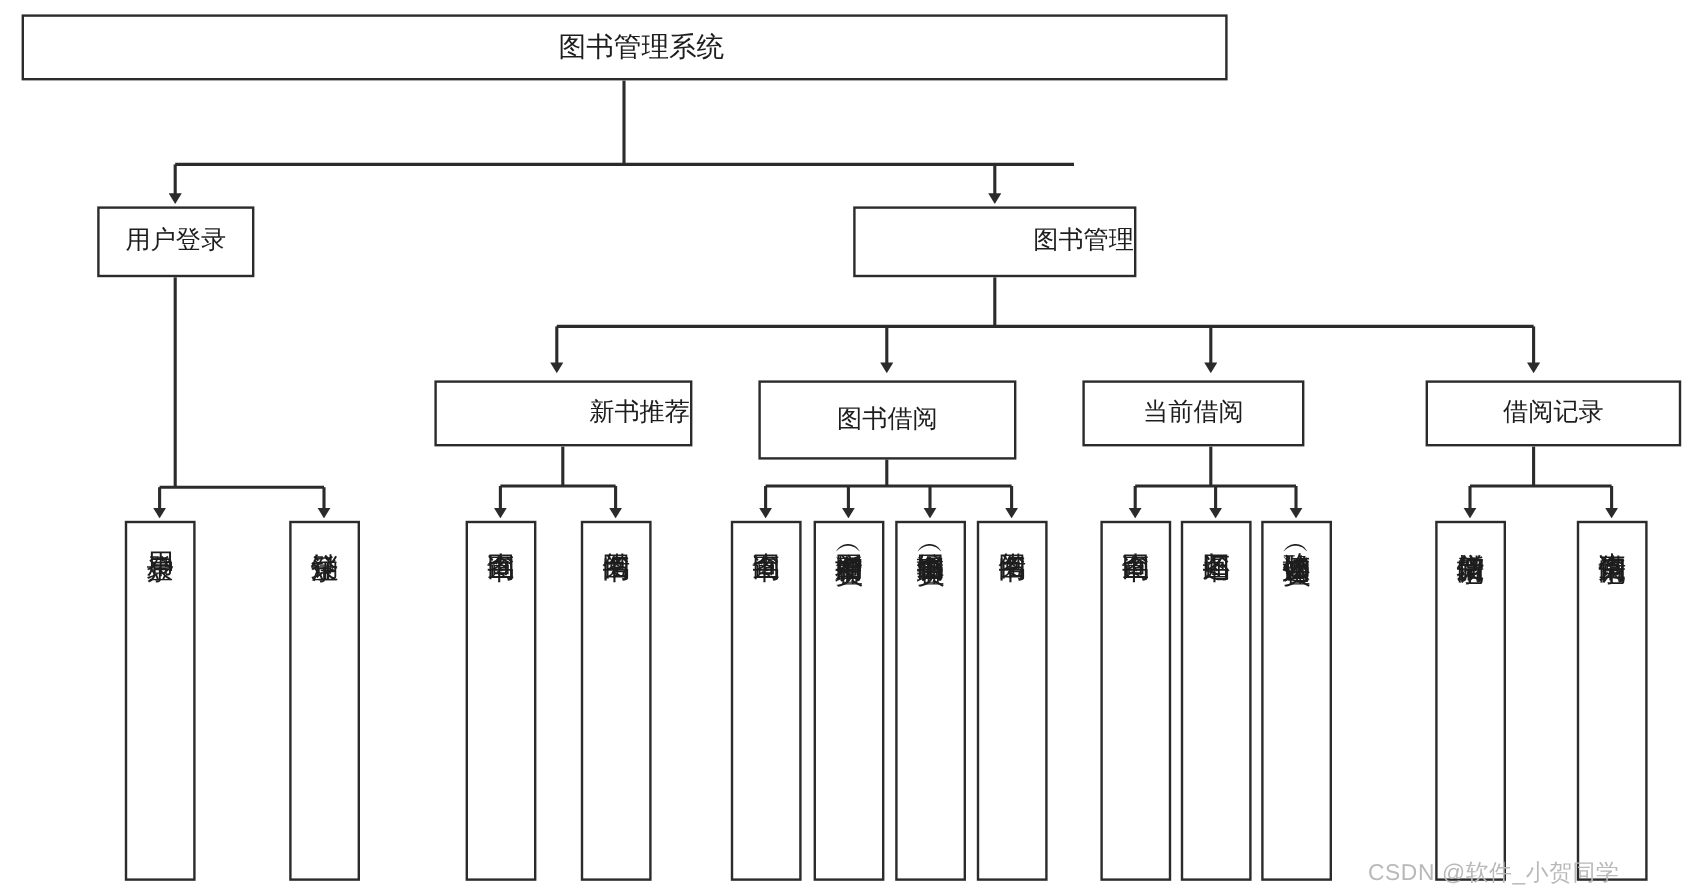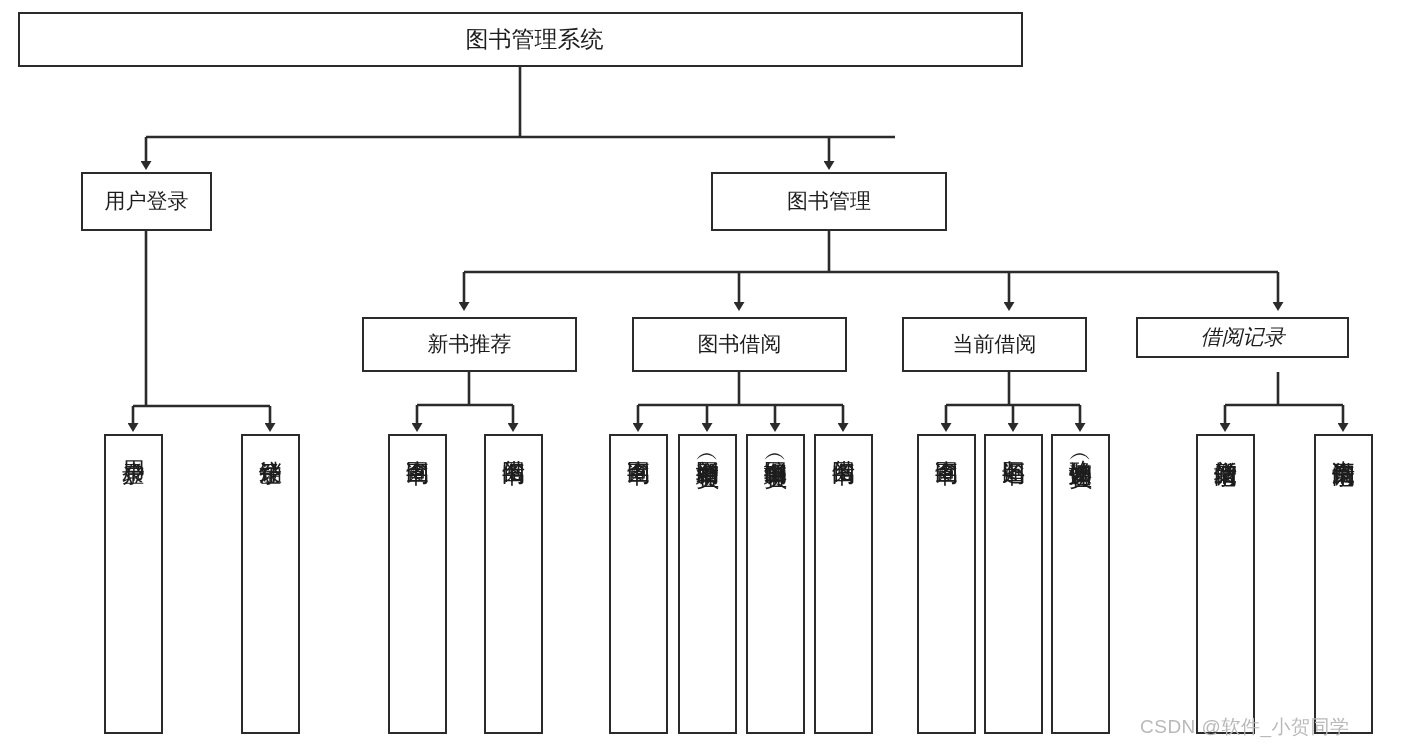--- a/index.html
+++ b/index.html
@@ -128,34 +128,34 @@
     </g>
   </svg>
 
   <div class="node level-0" style="left:18px; top:12px; width:1005px; height:55px;padding-left:28px;">
     <span class="node-label">图书管理系统</span>
   </div>
 
   <div class="node level-1" style="left:81px; top:172px; width:131px; height:59px;">
     <span class="node-label">用户登录</span>
   </div>
-  <div class="node level-1" style="left:711px; top:172px; width:236px; height:59px;">
+  <div class="node level-1" style="left:711px; top:172px; width:236px; height:59px;justify-content:flex-end;">
     <span class="node-label">图书管理</span>
   </div>
 
-  <div class="node level-2" style="left:362px; top:317px; width:215px; height:55px;">
+  <div class="node level-2" style="left:362px; top:317px; width:215px; height:55px;justify-content:flex-end;">
     <span class="node-label">新书推荐</span>
   </div>
-  <div class="node level-2" style="left:632px; top:317px; width:215px; height:55px;">
+  <div class="node level-2" style="left:632px; top:317px; width:215px; height:66px;">
     <span class="node-label">图书借阅</span>
   </div>
   <div class="node level-2" style="left:902px; top:317px; width:185px; height:55px;">
     <span class="node-label">当前借阅</span>
   </div>
-  <div class="node level-2" style="left:1136px; top:317px; width:213px; height:41px;font-style:italic;">
+  <div class="node level-2" style="left:1188px; top:317px; width:213px; height:55px;">
     <span class="node-label">借阅记录</span>
   </div>
 
   <div class="node leaf" style="left:104px; top:434px; width:59px; height:300px;">
     <span class="node-label">用户登录</span>
   </div>
   <div class="node leaf" style="left:241px; top:434px; width:59px; height:300px;">
     <span class="node-label">注销登录</span>
   </div>
 

